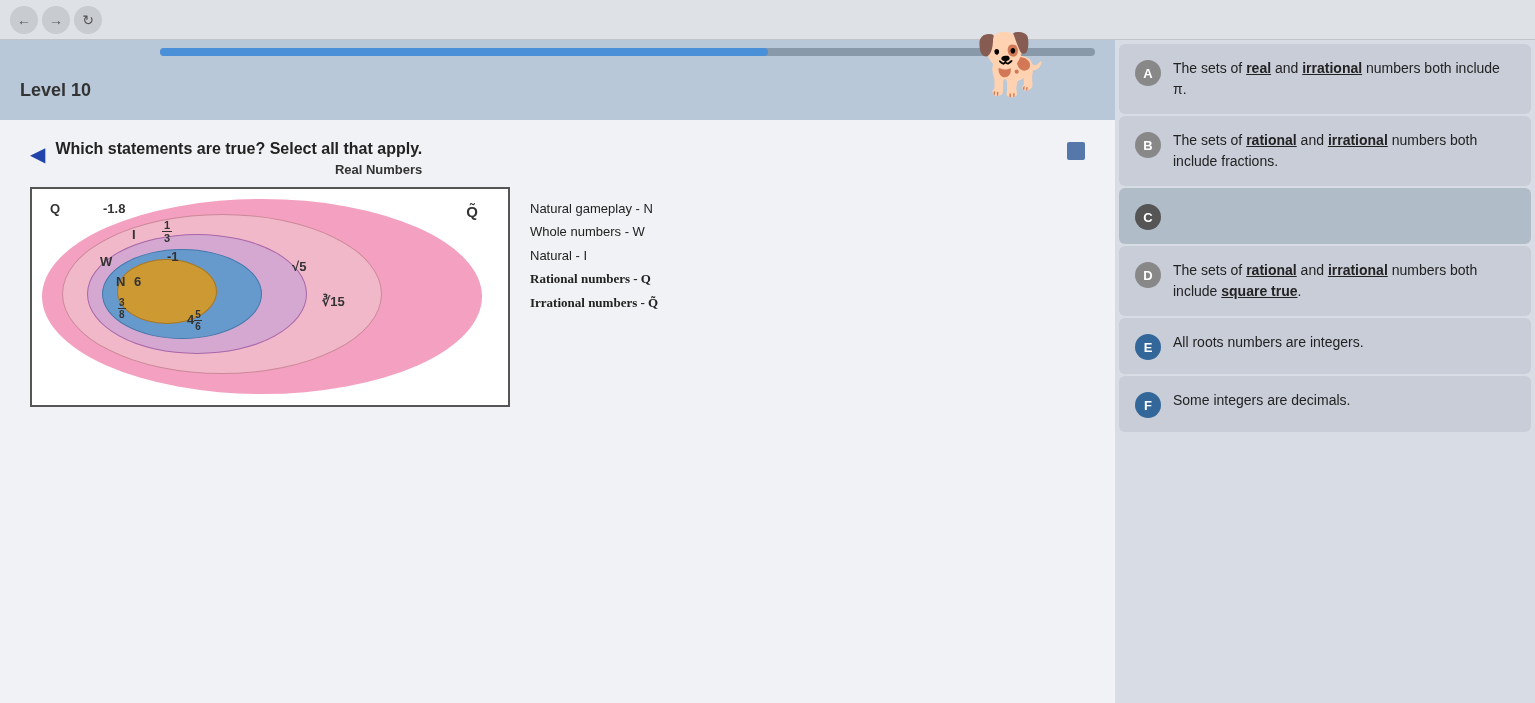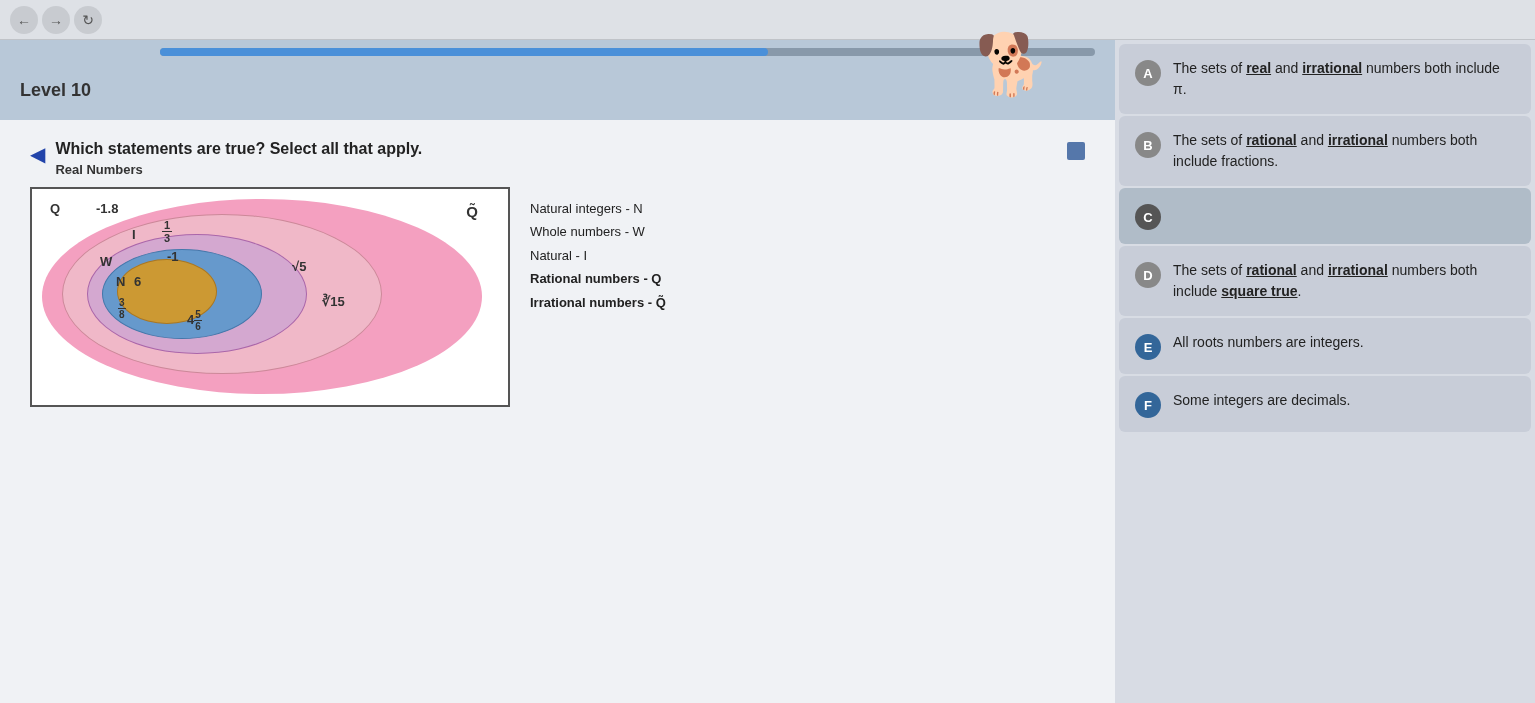--- a/index.html
+++ b/index.html
@@ -129,20 +129,21 @@
     .question-text {
       font-size: 16px;
       font-weight: bold;
       color: #222;
       margin-bottom: 4px;
     }
     .question-topic {
       font-size: 13px;
       font-weight: bold;
       color: #333;
+      text-align: right;
     }
 
     
     .diagram-container {
       display: flex;
       align-items: flex-start;
       gap: 20px;
       margin-top: 10px;
     }
 
@@ -212,20 +213,21 @@
       margin-top: 10px;
       font-size: 13px;
       color: #222;
       line-height: 1.8;
     }
     .legend-item {
       font-size: 13px;
     }
     .legend-item.bold {
       font-weight: bold;
+      font-family: Liberation Serif, serif;
     }
 
     
     .right-panel {
       width: 420px;
       background: #d8dce4;
       display: flex;
       flex-direction: column;
       gap: 2px;
       padding: 4px;
@@ -319,21 +321,21 @@
 
           <div class="oval-middle"></div>
 
           <div class="oval-integers"></div>
 
           <div class="oval-whole"></div>
 
           <div class="oval-natural"></div>
 
           <span class="diag-label" style="left:18px;top:12px;">Q</span>
-          <span class="diag-label" style="left:64px;top:12px;">-1.8</span>
+          <span class="diag-label" style="left:71px;top:12px;">-1.8</span>
           <span class="diag-label" style="left:100px;top:38px;">I</span>
           <span class="diag-label" style="left:130px;top:28px;">
             <span style="display:inline-flex;flex-direction:column;align-items:center;font-size:11px;line-height:1.1;">
               <span style="border-bottom:1px solid #333;padding:0 2px;">1</span>
               <span style="padding:0 2px;">3</span>
             </span>
           </span>
           <span class="diag-label" style="left:68px;top:65px;">W</span>
           <span class="diag-label" style="left:135px;top:60px;">-1</span>
           <span class="diag-label" style="left:84px;top:85px;">N</span>
@@ -353,21 +355,21 @@
           </span>
 
           <span class="diag-label" style="left:260px;top:70px;">√5</span>
 
           <span class="diag-label" style="left:290px;top:105px;">∛15</span>
 
           <span class="diag-label" style="right:30px;top:14px;font-size:15px;">Q̃</span>
         </div>
 
         <div class="legend">
-          <div class="legend-item">Natural integers - N</div>
+          <div class="legend-item">Natural gameplay - N</div>
           <div class="legend-item">Whole numbers - W</div>
           <div class="legend-item">Natural - I</div>
           <div class="legend-item bold">Rational numbers - Q</div>
           <div class="legend-item bold">Irrational numbers - Q̃</div>
         </div>
       </div>
     </div>
   </div>
 
   <div class="right-panel">

